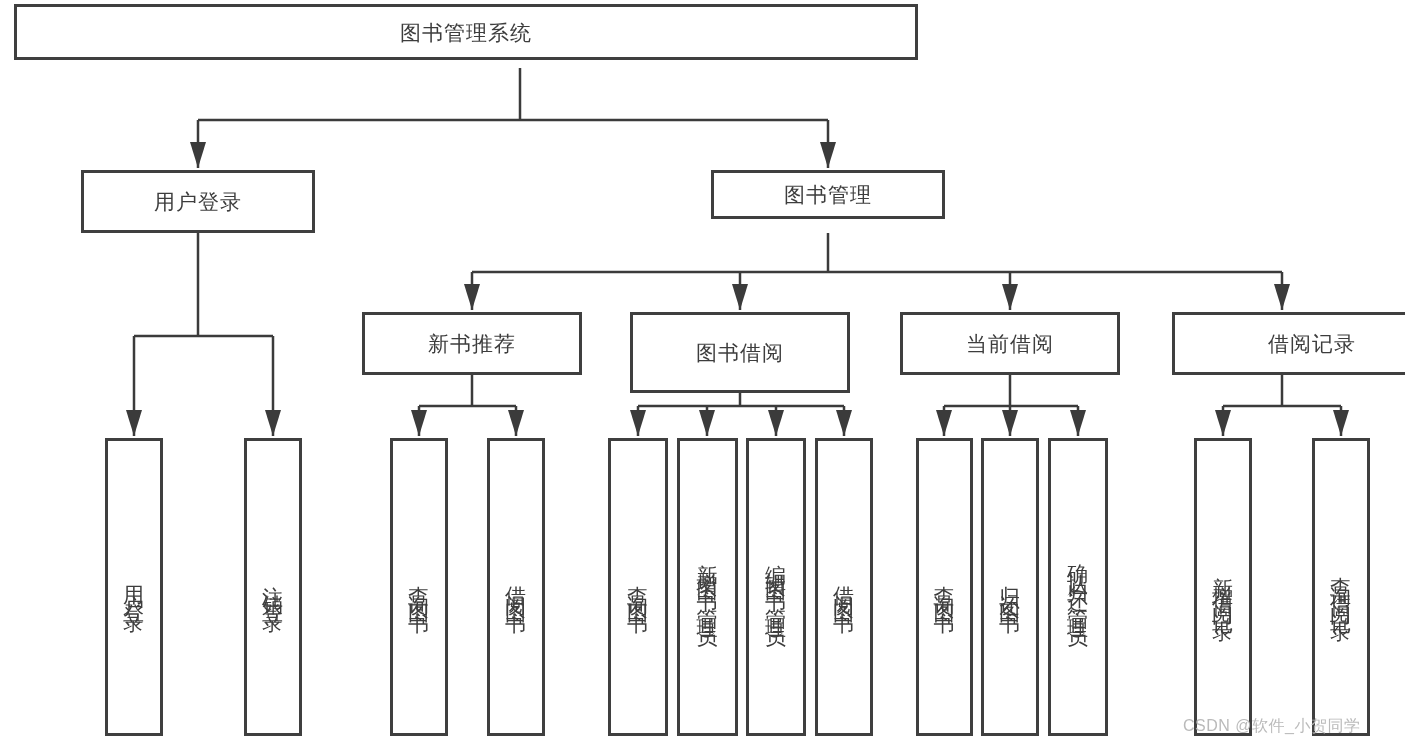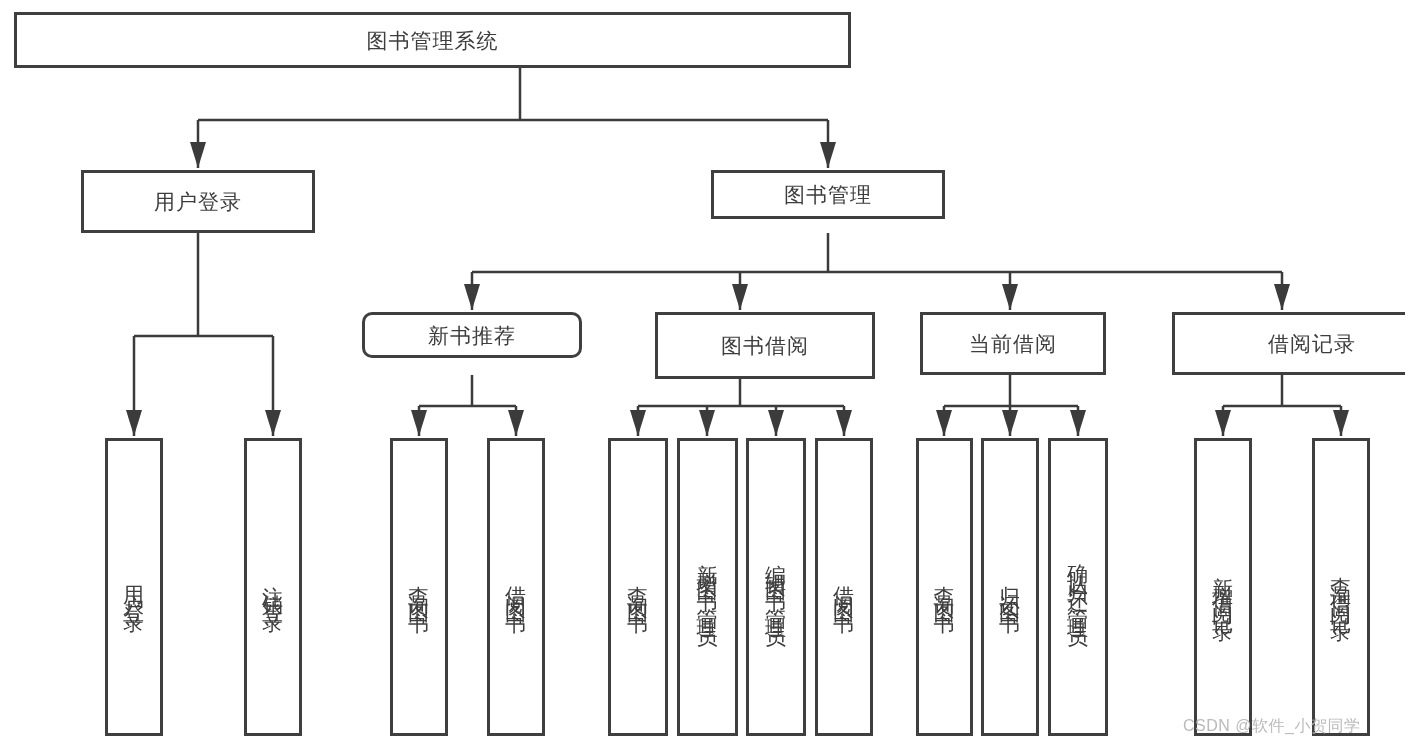--- a/index.html
+++ b/index.html
@@ -33,26 +33,26 @@
     white-space: nowrap;
   }
   .leaf {
     writing-mode: vertical-rl;
     text-orientation: mixed;
     letter-spacing: 9px;
     white-space: normal;
     font-size: 21px;
   }
   
-  .b-root   { left: 14px;   top: 12px;  width: 837px; height: 56px; }
+  .b-root   { left: 14px;   top: 4px;  width: 904px; height: 56px; }
   .b-login  { left: 81px;   top: 170px; width: 234px;  height: 63px; }
   .b-mgmt   { left: 711px;  top: 170px; width: 234px;  height: 49px; }
-  .b-new    { left: 362px;  top: 312px; width: 220px;  height: 46px; border-radius: 10px; }
-  .b-borrow { left: 630px;  top: 312px; width: 220px;  height: 67px; margin-left: 25px; }
-  .b-cur    { left: 920px;  top: 312px; width: 186px;  height: 63px; }
+  .b-new    { left: 362px;  top: 312px; width: 220px;  height: 63px; }
+  .b-borrow { left: 630px;  top: 312px; width: 220px;  height: 81px; }
+  .b-cur    { left: 900px;  top: 312px; width: 220px;  height: 63px; }
   .b-rec    { left: 1172px; top: 312px; width: 244px;  height: 63px; padding-left: 36px; }
   .lf { top: 438px; height: 298px; width: 58px; }
   .l-ul1 { left: 105px; }
   .l-ul2 { left: 244px; }
   .l-nb1 { left: 390px; }
   .l-nb2 { left: 487px; }
   .l-bb1 { left: 608px; width: 60px; }
   .l-bb2 { left: 677px; width: 61px; }
   .l-bb3 { left: 746px; width: 60px; }
   .l-bb4 { left: 815px; }

